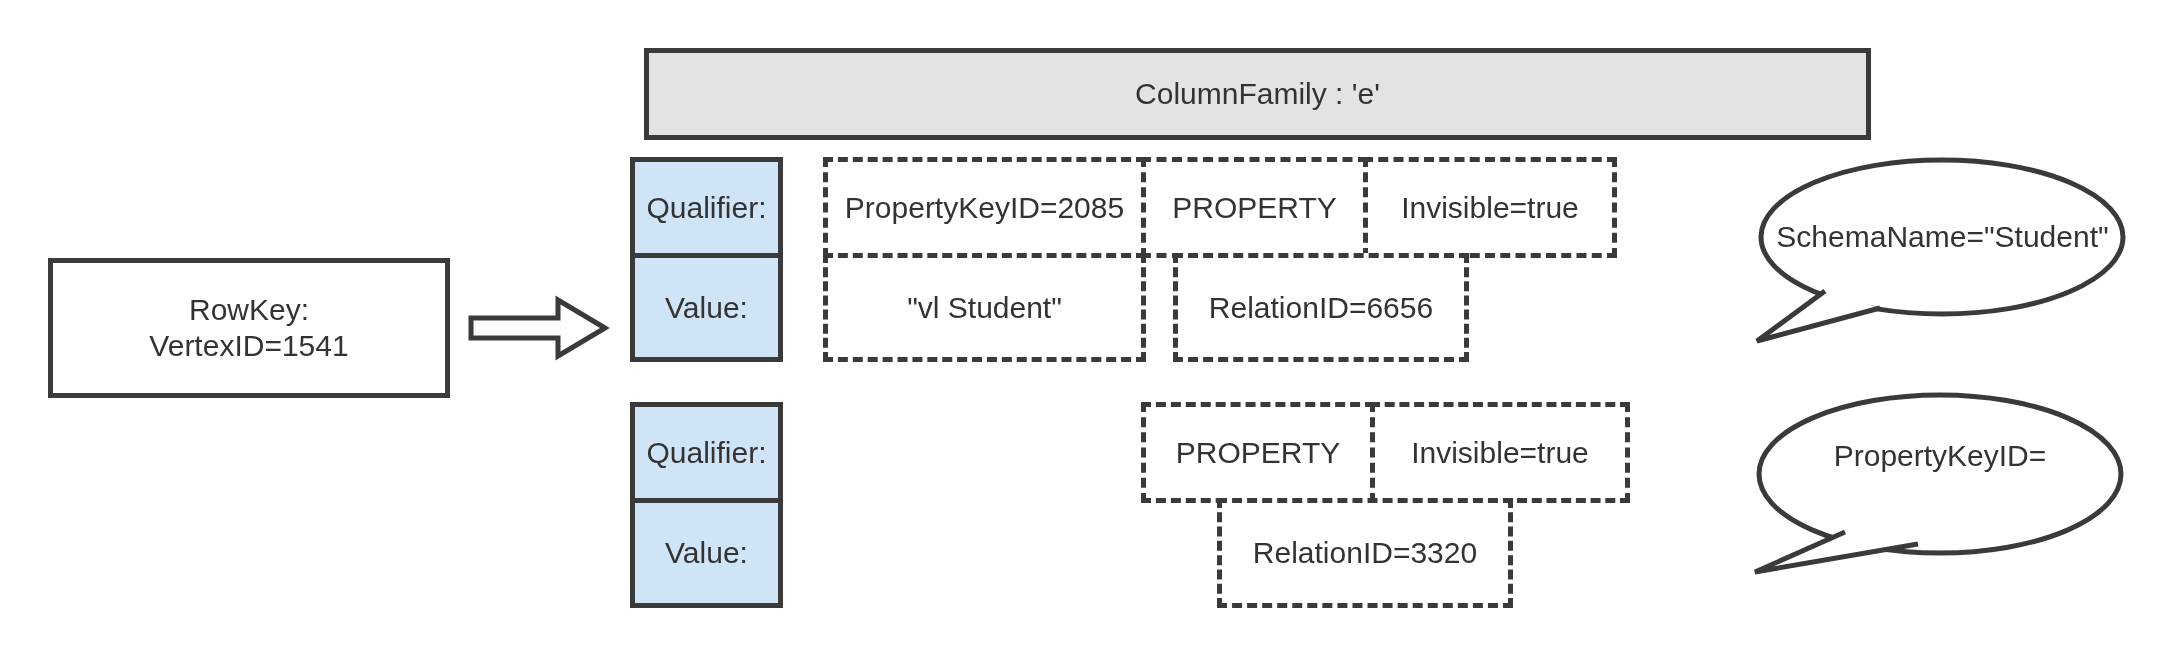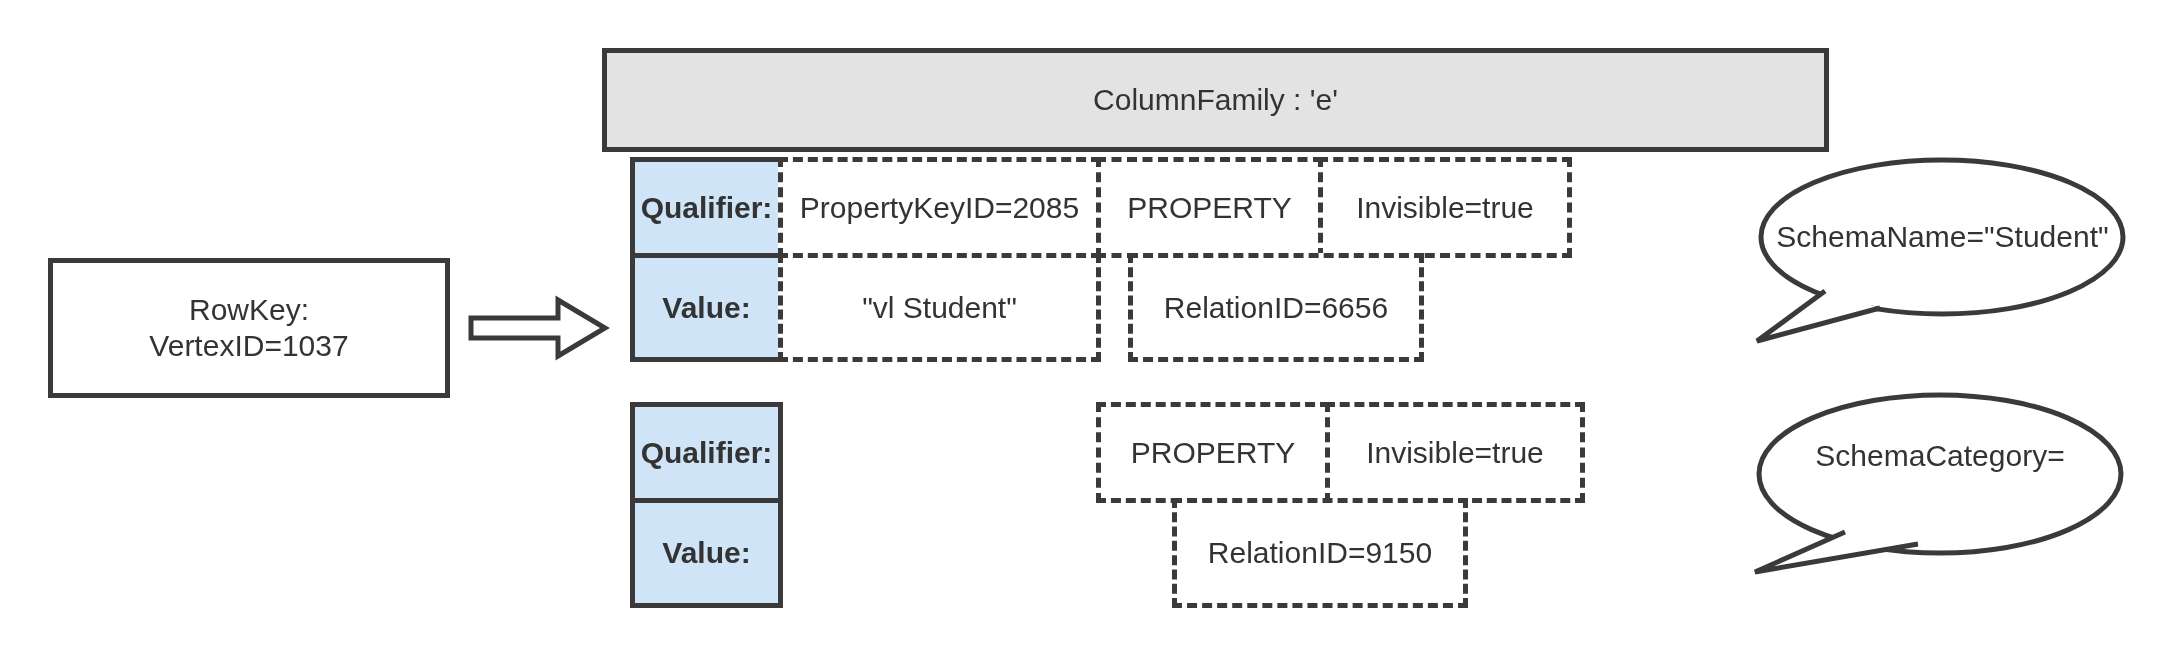--- a/index.html
+++ b/index.html
@@ -21,22 +21,22 @@
   .box{
     position:absolute;
     box-sizing:border-box;
     display:flex;align-items:center;justify-content:center;
     text-align:center;
     font-size:30px;
     line-height:1.2;
     background:#ffffff;
   }
   .solid{border:5px solid var(--border);}
-  .dashed{border:5px dashed var(--border);}
-  .bluecell{background:var(--blue);border:5px solid var(--border);font-weight:bold;}
+  .dashed{border:5px dashed var(--border);margin-left:45px;}
+  .bluecell{background:var(--blue);border:5px solid var(--border);}
   .graycell{background:var(--gray);border:5px solid var(--border);}
   .wrap{word-break:break-all;padding:0 6px;}
   .bubble-text{
     position:absolute;
     text-align:center;
     font-size:30px;line-height:36px;
     color:var(--text);
   }
   #watermark{
     position:absolute;
@@ -51,28 +51,28 @@
   }
   svg{position:absolute;overflow:visible;}
 </style>
 </head>
 <body>
 
 <div id="stage">
 
   <div class="box solid" style="left:48px;top:258px;width:402px;height:140px;flex-direction:column;">
     <div>RowKey:</div>
-    <div>VertexID=1037</div>
+    <div>VertexID=1541</div>
   </div>
 
   <svg style="left:468px;top:296px;" width="142" height="64" viewBox="0 0 142 64">
     <polygon points="3,22 90,22 90,4 137,32 90,60 90,42 3,42" fill="#ffffff" stroke="#3a3a3a" stroke-width="5" stroke-linejoin="miter"></polygon>
   </svg>
 
-  <div class="box graycell" style="left:602px;top:48px;width:1227px;height:104px;">
+  <div class="box graycell" style="left:644px;top:48px;width:1227px;height:92px;">
     <span>ColumnFamily : 'e'</span>
   </div>
 
   <div class="box bluecell" style="left:630px;top:157px;width:153px;height:101px;">
     <span>Qualifier:</span>
   </div>
   <div class="box dashed" style="left:778px;top:157px;width:323px;height:101px;">
     <span>PropertyKeyID=2085</span>
   </div>
   <div class="box dashed" style="left:1096px;top:157px;width:227px;height:101px;">
@@ -99,33 +99,33 @@
     <span>PROPERTY</span>
   </div>
   <div class="box dashed" style="left:1325px;top:402px;width:260px;height:101px;">
     <span>Invisible=true</span>
   </div>
 
   <div class="box bluecell" style="left:630px;top:498px;width:153px;height:110px;">
     <span>Value:</span>
   </div>
   <div class="box dashed" style="left:1172px;top:498px;width:296px;height:110px;">
-    <span>RelationID=9150</span>
+    <span>RelationID=3320</span>
   </div>
 
   <svg style="left:1745px;top:153px;" width="395" height="205" viewBox="0 0 395 205">
     <ellipse cx="197" cy="84" rx="181" ry="77" fill="#ffffff" stroke="#3a3a3a" stroke-width="5"></ellipse>
     <path d="M 80 138 L 12 188 L 135 155" fill="#ffffff" stroke="#3a3a3a" stroke-width="5" stroke-linejoin="miter"></path>
   </svg>
   <div class="bubble-text" style="left:1765px;top:219px;width:355px;">
     <div>SchemaName="Student"</div>
   </div>
 
   <svg style="left:1660px;top:390px;" width="480" height="230" viewBox="0 0 480 230">
     <ellipse cx="280" cy="84" rx="181" ry="79" fill="#ffffff" stroke="#3a3a3a" stroke-width="5"></ellipse>
     <path d="M 185 142 L 95 182 L 258 154" fill="#ffffff" stroke="#3a3a3a" stroke-width="5" stroke-linejoin="miter"></path>
   </svg>
   <div class="bubble-text" style="left:1765px;top:438px;width:350px;">
-    <div>SchemaCategory=</div>
+    <div>PropertyKeyID=</div>
   </div>
 
 
 </div>
 
 </body></html>

